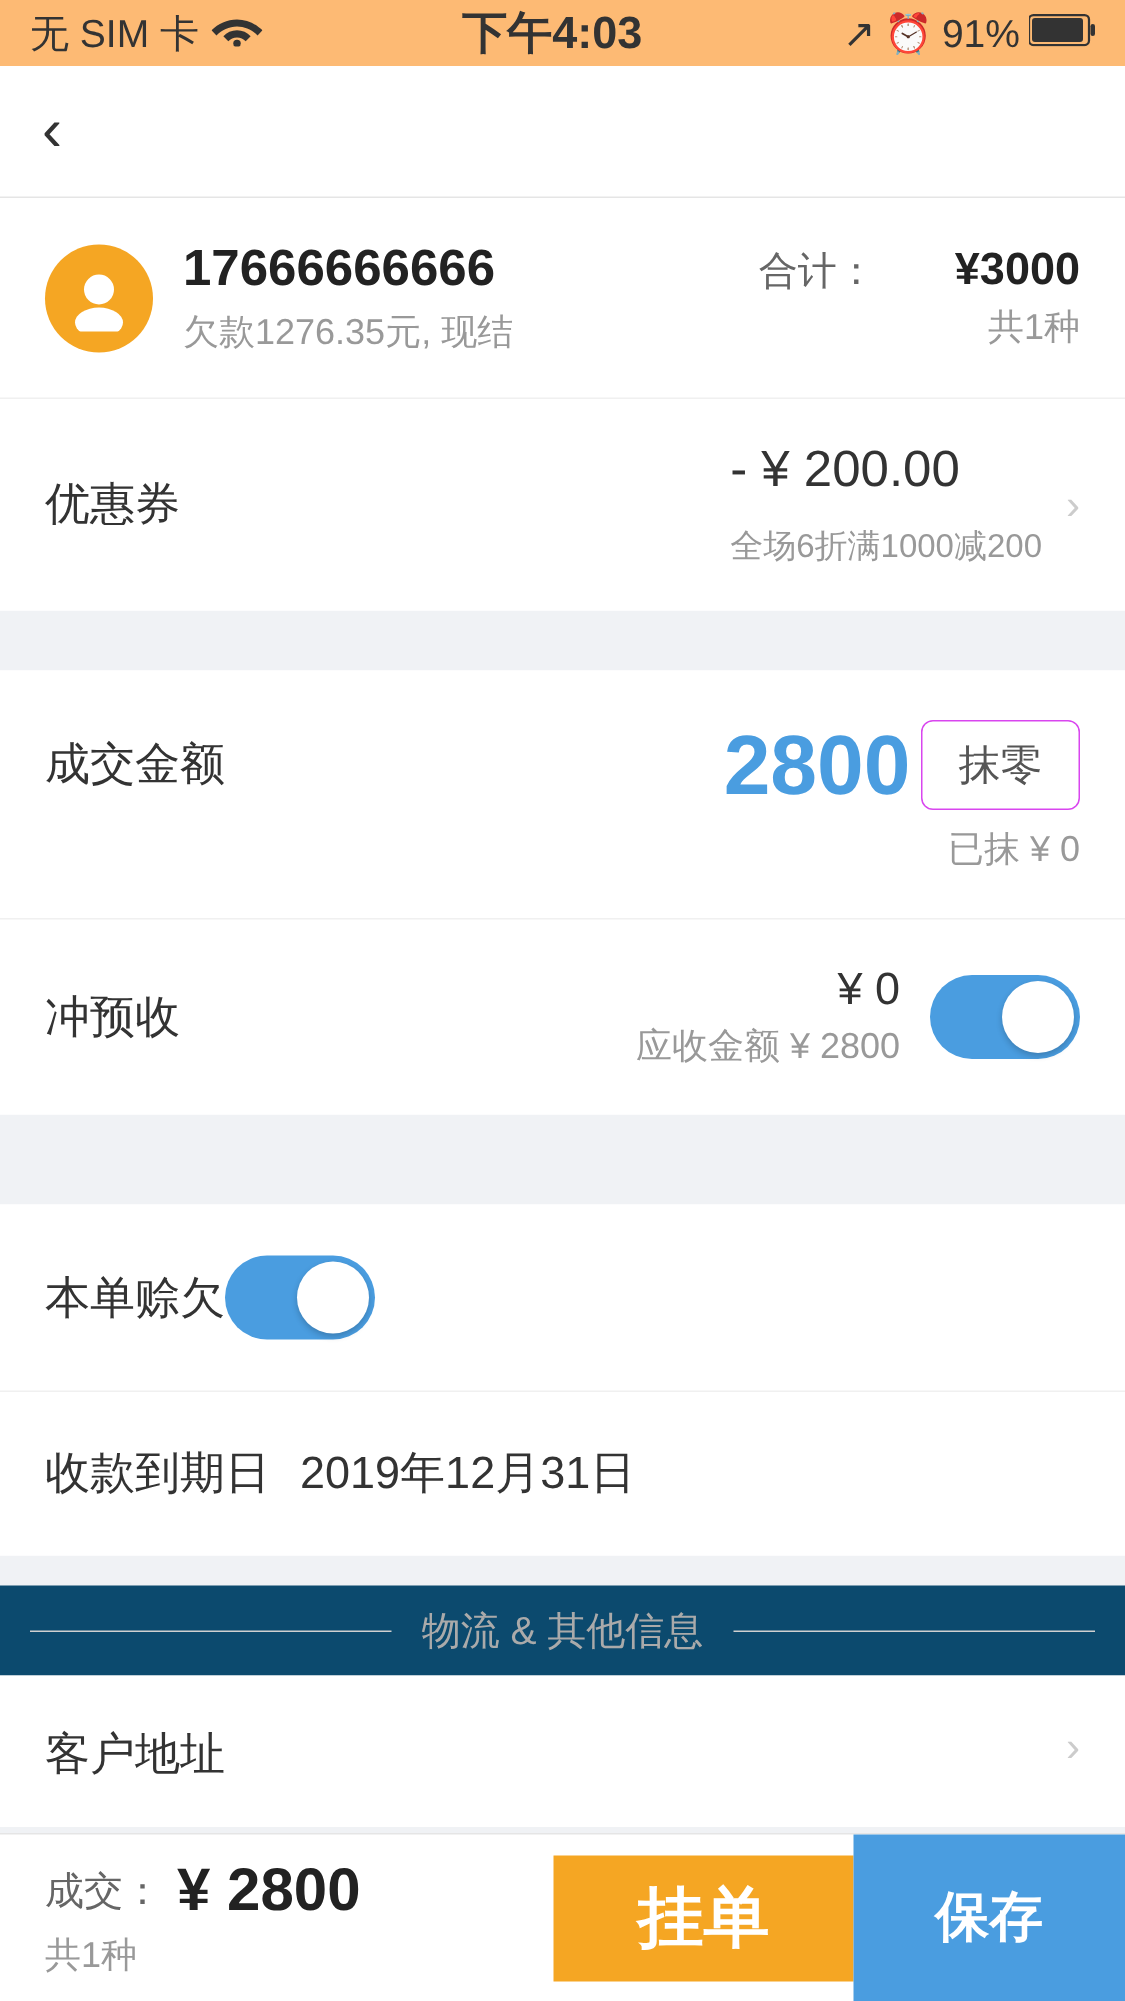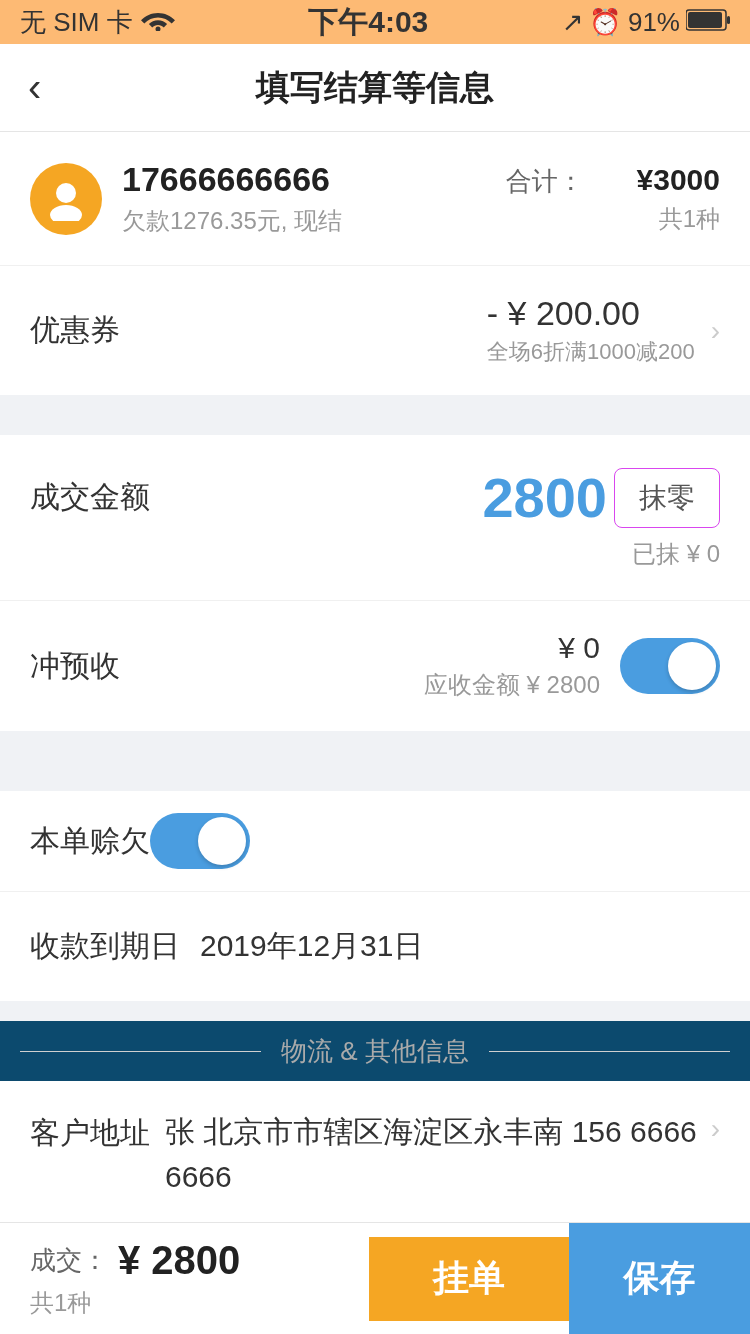--- a/index.html
+++ b/index.html
@@ -154,21 +154,21 @@
     }
     .coupon-discount {
       font-size: 34px;
       color: #333;
       font-weight: 500;
     }
     .coupon-desc {
       font-size: 22px;
       color: #999;
       text-align: right;
-      margin-top: 4px;
+      margin-top: 16px;
     }
     .chevron-icon {
       font-size: 28px;
       color: #ccc;
       margin-left: 6px;
     }
 
     
     .separator {
       height: 20px;
@@ -266,21 +266,21 @@
       border-radius: 50%;
       position: absolute;
       top: 4px;
       right: 4px;
       box-shadow: 0 2px 4px rgba(0,0,0,0.2);
     }
 
     
     .debt-section {
       background: #fff;
-      padding: 22px 30px;
+      padding: 34px 30px;
       display: flex;
       align-items: center;
       justify-content: space-between;
       margin-top: 20px;
     }
     .debt-label {
       font-size: 30px;
       color: #333;
     }
 
@@ -383,21 +383,21 @@
       color: #999;
       margin-top: 4px;
     }
     .bottom-btn-hold {
       width: 200px;
       height: 84px;
       background: #f5a623;
       display: flex;
       align-items: center;
       justify-content: center;
-      font-size: 36px;
+      font-size: 44px;
       font-weight: 600;
       color: #fff;
       cursor: pointer;
     }
     .bottom-btn-save {
       width: 181px;
       height: 112px;
       background: #4a9de0;
       display: flex;
       align-items: center;
@@ -440,21 +440,20 @@
         <rect x="2" y="3" width="34" height="16" rx="2" fill="#333"></rect>
       </svg>
     </span>
   </div>
 </div>
 
 <div class="nav-bar">
   <div class="nav-back">
     <span>‹</span>
   </div>
-  <span class="nav-title">填写结算等信息</span>
 </div>
 
 <div class="content">
 
   <div class="card-section">
     <div class="customer-row">
       <div class="customer-left">
         <div class="avatar">
           <svg class="avatar-icon" viewBox="0 0 44 44">
             <circle cx="22" cy="16" r="10" fill="#fff"></circle>
@@ -539,21 +538,20 @@
 
   <div class="logistics-separator">
     <div class="logistics-line"></div>
     <span class="logistics-label">物流 &amp; 其他信息</span>
     <div class="logistics-line"></div>
   </div>
 
   <div class="address-section">
     <div class="address-row">
       <span class="address-label">客户地址</span>
-      <span class="address-value">张 北京市市辖区海淀区永丰南 156 6666 6666</span>
       <span class="chevron-icon" style="padding-top:4px;">›</span>
     </div>
   </div>
 
   <div class="gray-fill"></div>
 
 </div>
 
 <div class="bottom-bar">
   <div class="bottom-summary">

